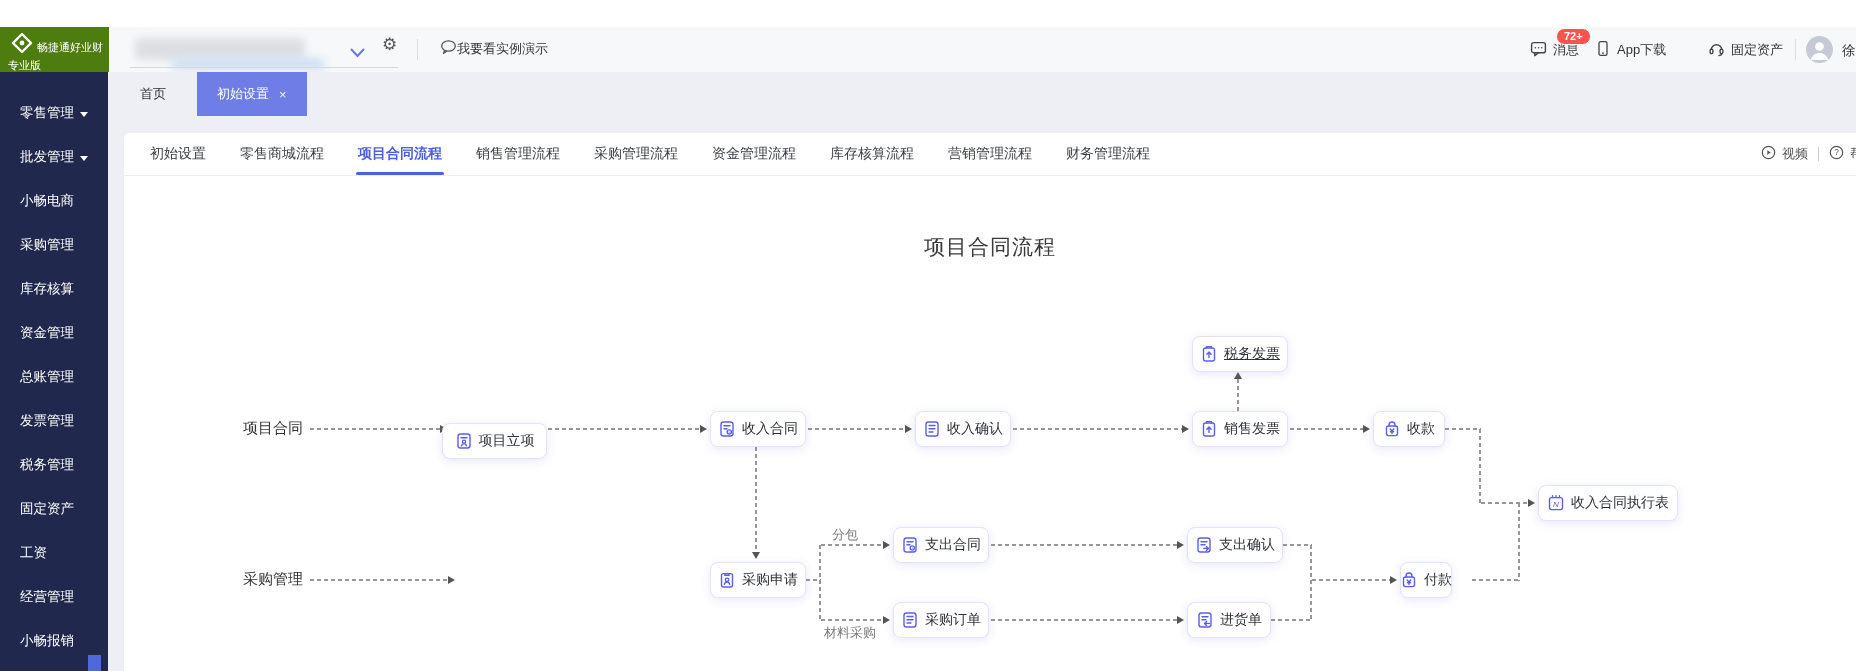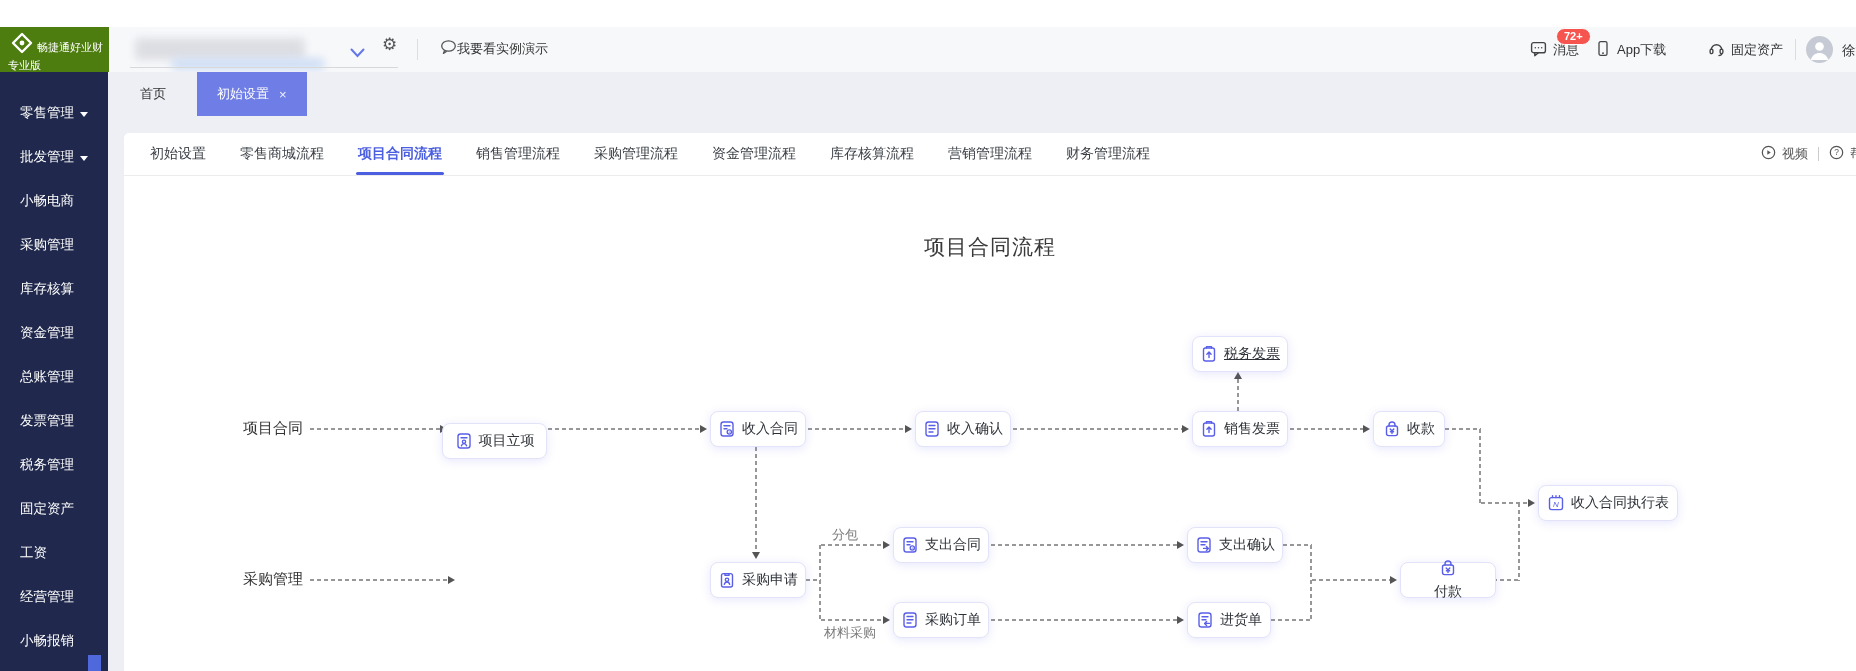--- a/index.html
+++ b/index.html
@@ -391,21 +391,21 @@
       <div class="flow-node" style="left: 1187px; top: 602px; width: 84px;">
         <span class="node-icon">
           <svg width="18" height="18" viewBox="0 0 18 18" fill="none" stroke="#5a5fe8" stroke-width="1.4" stroke-linecap="round" stroke-linejoin="round">
             <rect x="3" y="2" width="12" height="14" rx="2.5"></rect>
             <path d="M6 5.7h6M6 8.7h4"></path>
             <path d="M13.4 12.4H8.6M10.6 10.4l-2 2 2 2"></path>
           </svg>
         </span>
         <span class="node-label">进货单</span>
       </div>
-      <div class="flow-node" style="left: 1400px; top: 562px; width: 96px; flex-direction: column;">
+      <div class="flow-node" style="left: 1400px; top: 562px; width: 52px;">
         <span class="node-icon">
           <svg width="18" height="18" viewBox="0 0 18 18" fill="none" stroke="#5a5fe8" stroke-width="1.4" stroke-linecap="round" stroke-linejoin="round">
             <rect x="3.5" y="6" width="11" height="9.6" rx="2"></rect>
             <path d="M6 6V5a3 3 0 0 1 6 0v1"></path>
             <path d="M7.2 9l1.8 2 1.8-2M9 11v2.6M7.4 11.8h3.2"></path>
           </svg>
         </span>
         <span class="node-label">付款</span>
       </div>
     </div>

